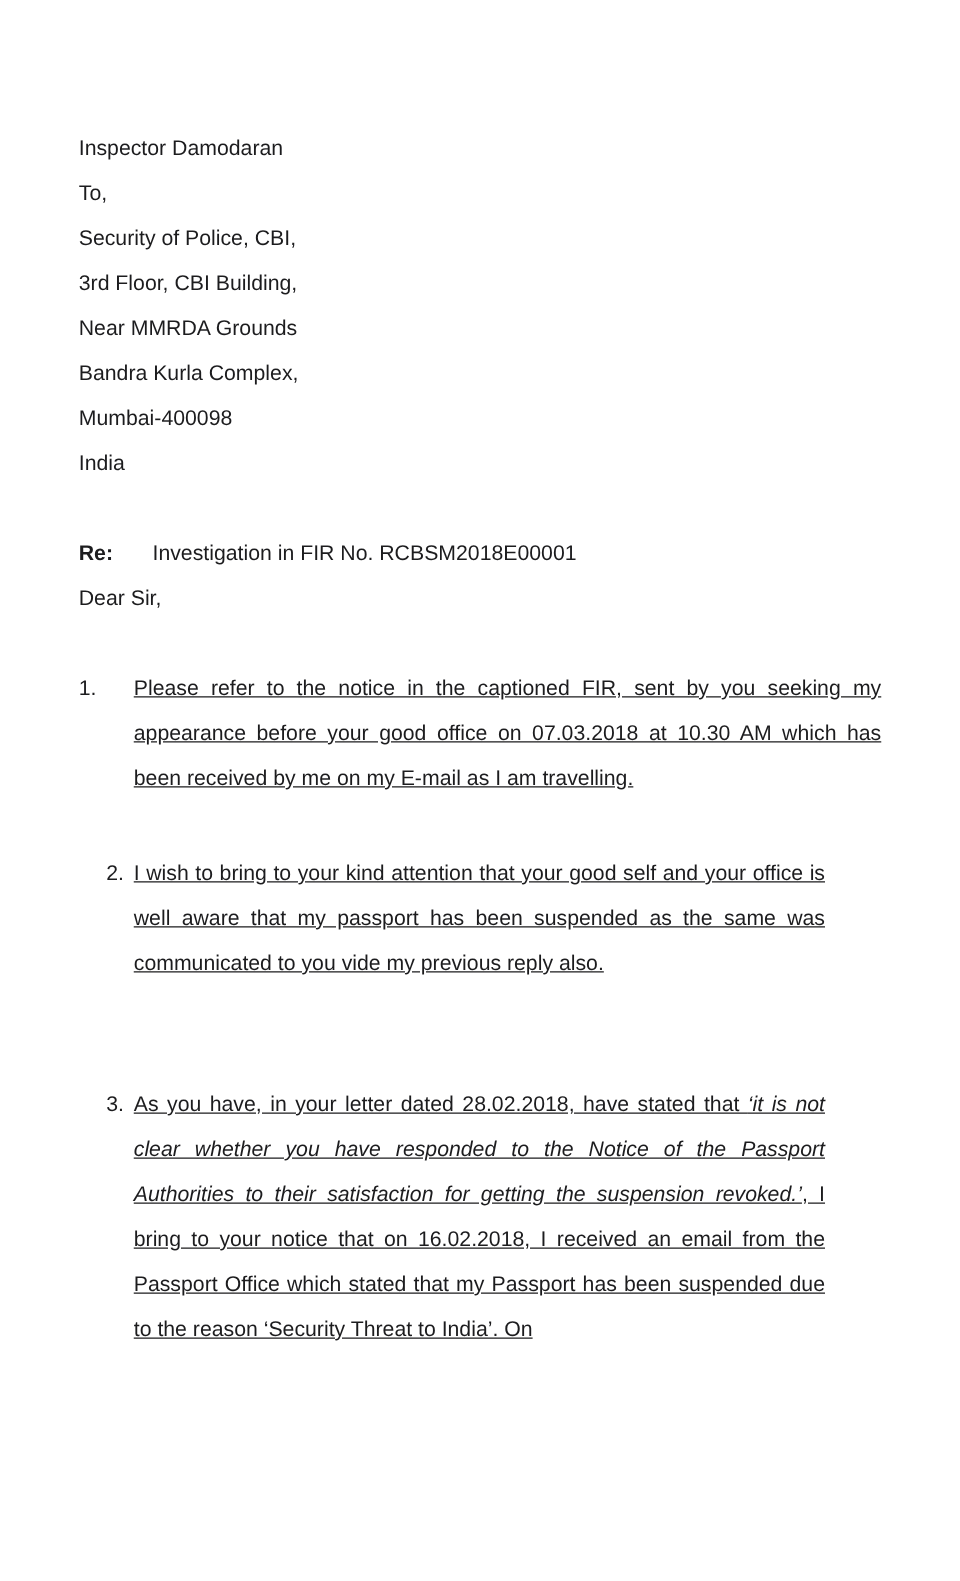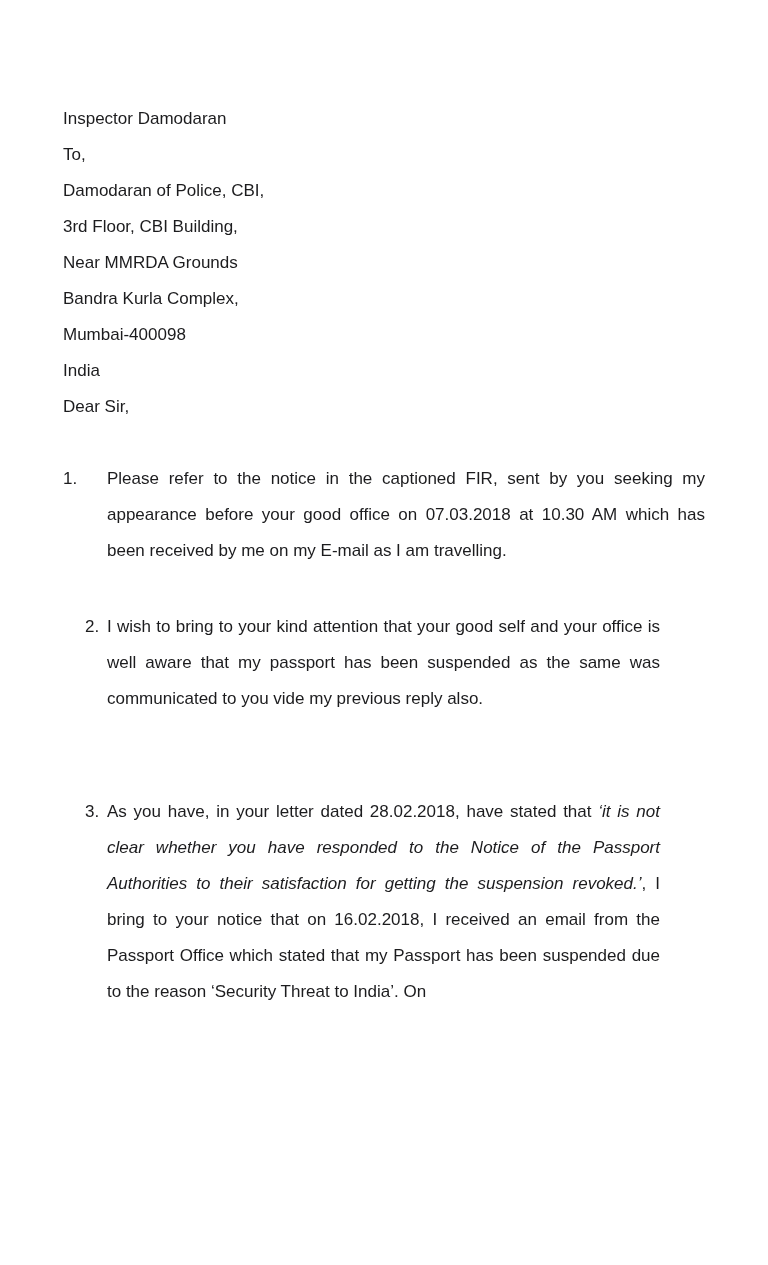--- a/index.html
+++ b/index.html
@@ -60,42 +60,46 @@
   }
   .para-3 {
     margin-top: 77px;
   }
   .para-2 .num, .para-3 .num {
     width: 22px;
   }
   .ptext {
     flex: 1 1 auto;
     text-align: justify;
+    text-decoration: underline;
   }
   .italic {
     font-style: italic;
   }
 </style>
 </head>
 <body>
 
 <div class="page">
 
 
   <div class="address-block">
     <div>Inspector Damodaran</div>
     <div>To,</div>
-    <div>Damodaran of Police, CBI,</div>
+    <div>Security of Police, CBI,</div>
     <div>3rd Floor, CBI Building,</div>
     <div>Near MMRDA Grounds</div>
     <div>Bandra Kurla Complex,</div>
     <div>Mumbai-400098</div>
     <div>India</div>
   </div>
 
+  <div class="subject-line">
+    <span class="subject-label">Re:</span><span>Investigation in FIR No. RCBSM2018E00001</span>
+  </div>
 
   <div class="greeting">Dear Sir,</div>
 
   <div class="para para-1">
     <span class="num">1.</span>
     <div class="ptext">Please refer to the notice in the captioned FIR, sent by you seeking my appearance before your good office on 07.03.2018 at 10.30 AM which has been received by me on my E-mail as I am travelling.</div>
   </div>
 
   <div class="para para-2">
     <span class="num">2.</span>

